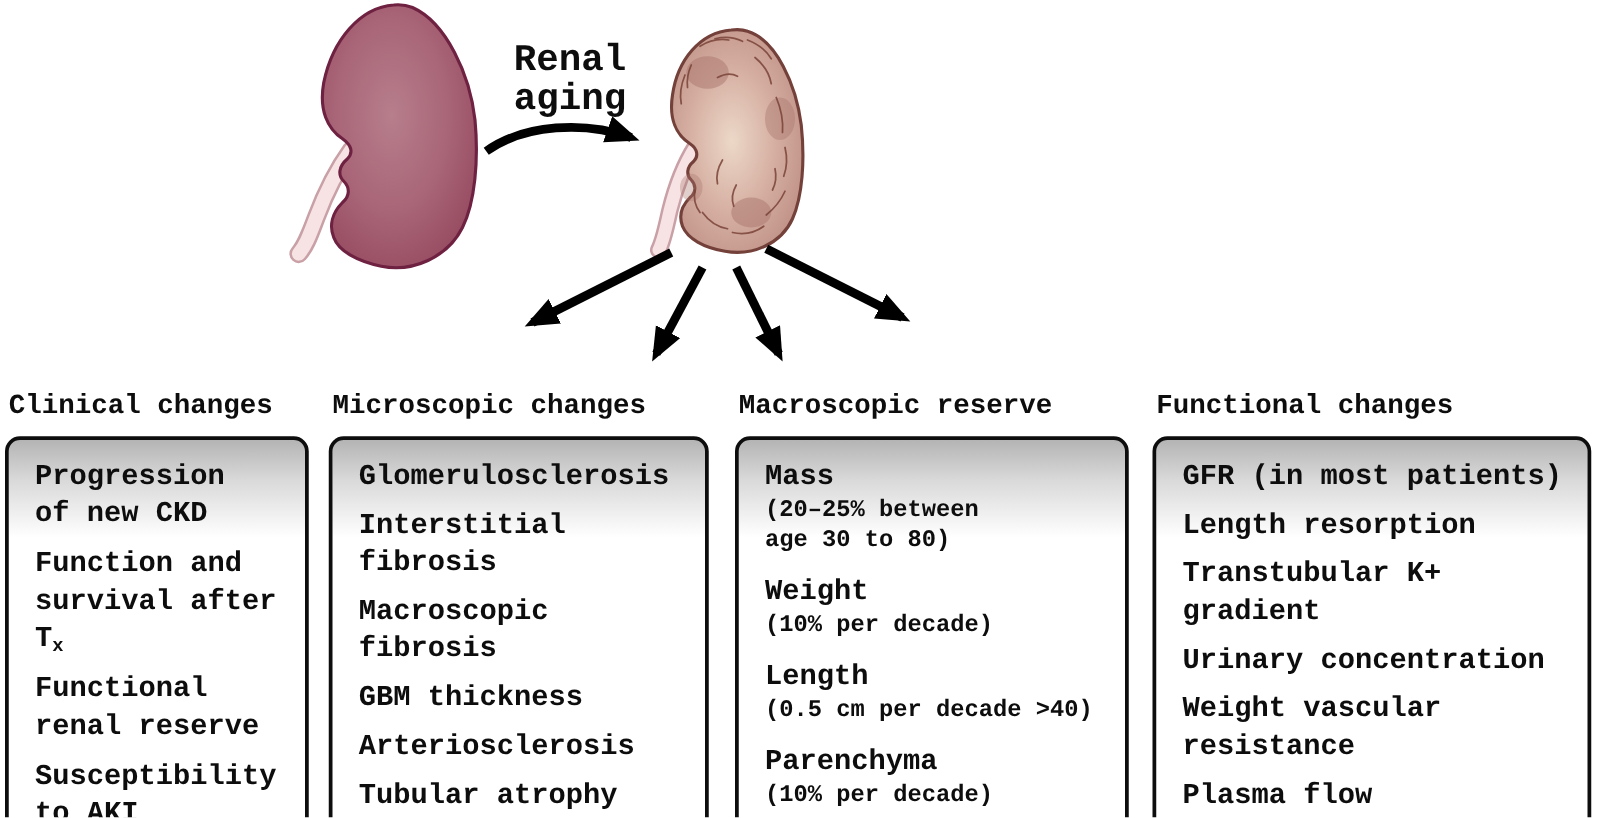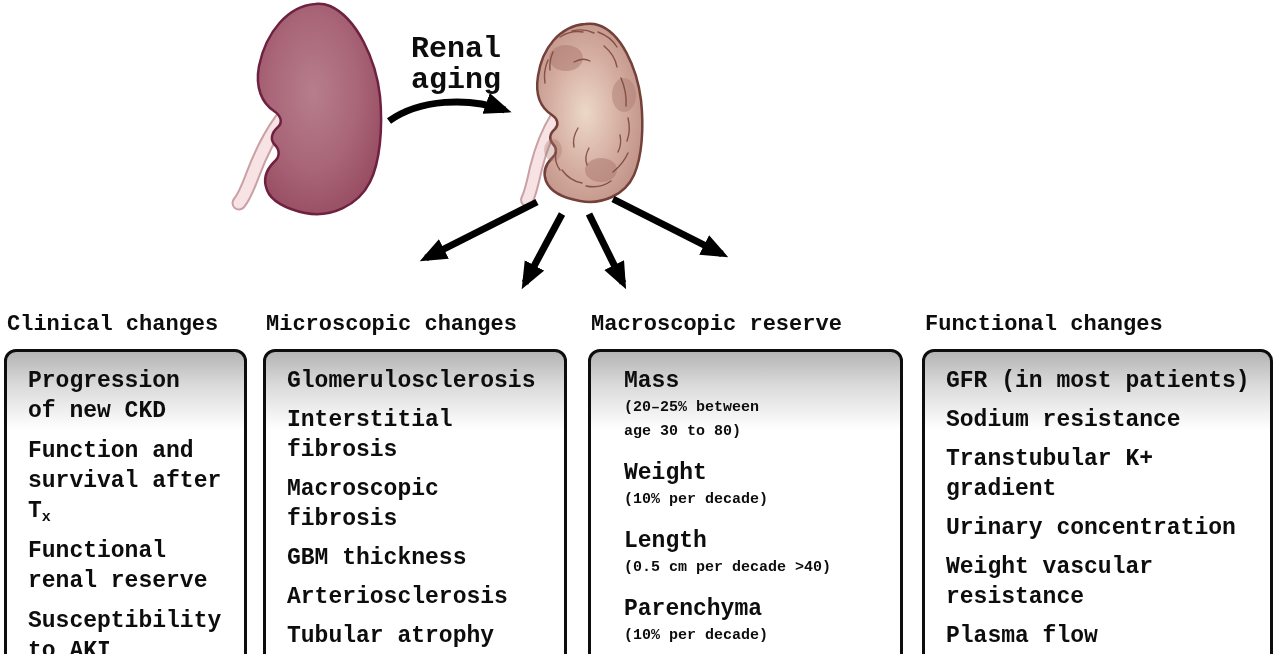--- a/index.html
+++ b/index.html
@@ -29,32 +29,32 @@
   .box {
     border: 3px solid #0d0d0d;
     border-radius: 12px;
     height: 330px;
     background: linear-gradient(180deg, #b4b4b4 0px, #d9d9d9 32px, #ffffff 78px);
     box-sizing: border-box;
     padding: 14px 8px 0 21px;
   }
   .item { margin-bottom: 9px; }
   .col-1 .item { margin-bottom: 10px; }
-  .col-3 .item { margin-bottom: 14px; margin-left: 12px; }
+  .col-3 .item { margin-bottom: 14px; }
   .item-main {
     display: block;
     font-size: 23px; font-weight: bold; line-height: 30px;
     white-space: pre-line;
   }
   .item-main sub {
     font-size: 15px; font-weight: bold;
     vertical-align: -4px; line-height: 0;
   }
   .item-detail {
-    font-size: 15px; font-weight: bold; line-height: 24px;
+    font-size: 19px; font-weight: bold; line-height: 24px;
     white-space: pre-line;
   }
 </style>
 </head>
 <body>
 
 <div class="canvas">
 
   <svg class="fig-svg" width="1280" height="310" viewBox="0 0 1280 310">
     <defs>
@@ -220,21 +220,21 @@
   </div>
 
   <div class="column col-4">
     <div class="col-header">Functional changes</div>
     <div class="box">
       <div class="items">
           <div class="item">
             <span class="item-main">GFR (in most patients)</span>
           </div>
           <div class="item">
-            <span class="item-main">Sodium resistance</span>
+            <span class="item-main">Length resorption</span>
           </div>
           <div class="item">
             <span class="item-main">Transtubular K+ gradient</span>
           </div>
           <div class="item">
             <span class="item-main">Urinary concentration</span>
           </div>
           <div class="item">
             <span class="item-main">Weight vascular resistance</span>
           </div>

